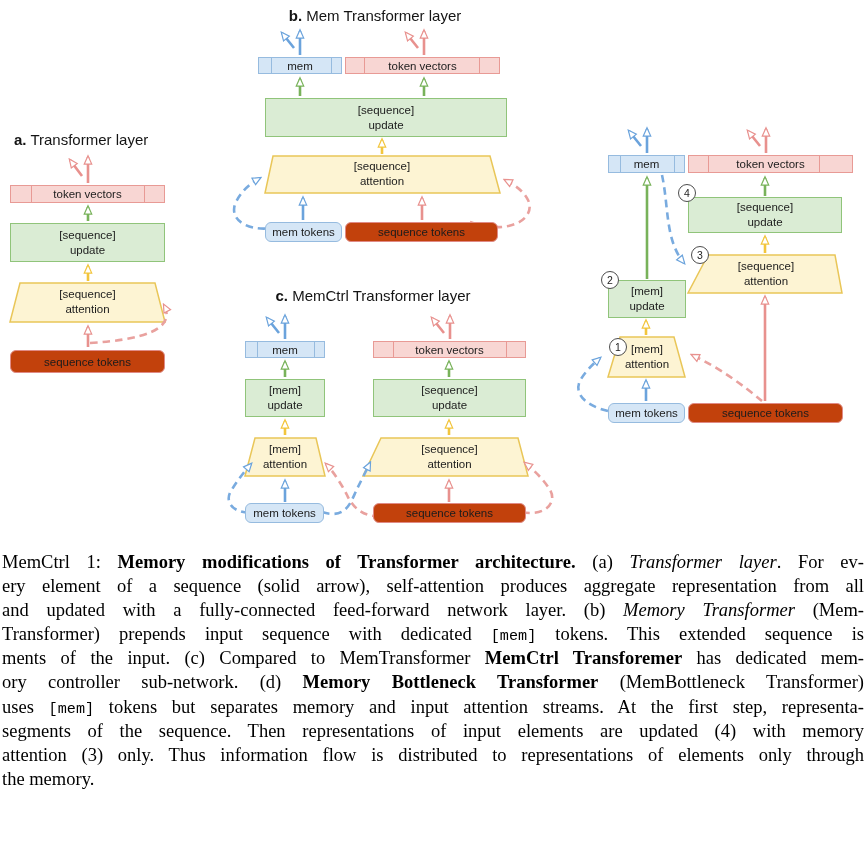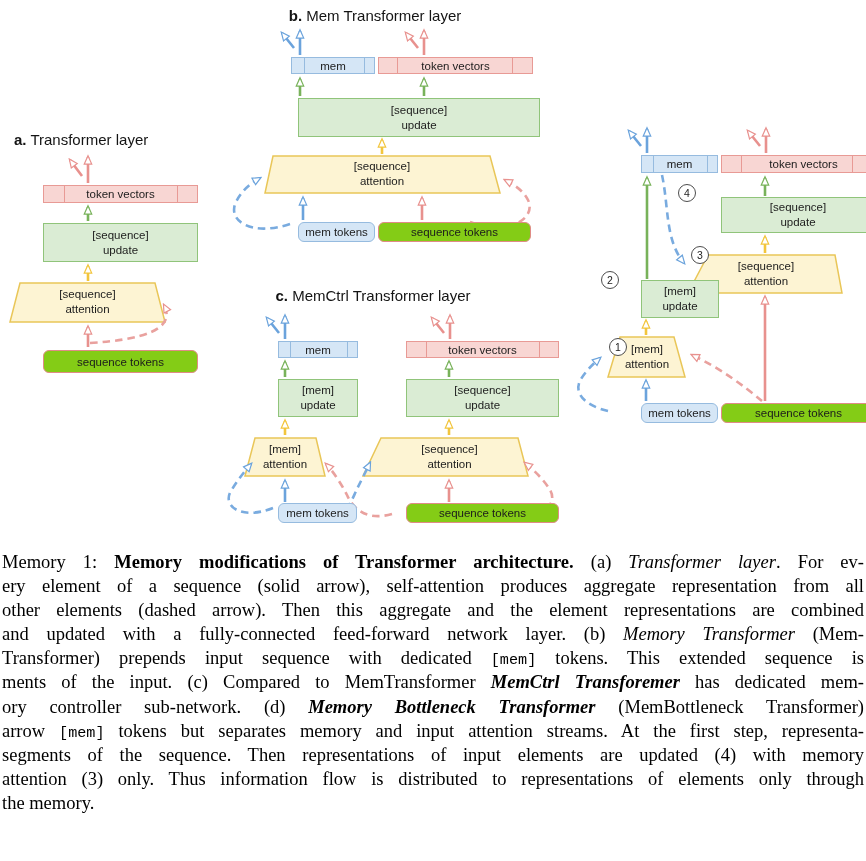--- a/index.html
+++ b/index.html
@@ -3,43 +3,43 @@
 <meta charset="utf-8">
 <style>
   html,body{margin:0;padding:0;background:#fff;}
   .page{position:relative;width:866px;height:861px;background:#fff;overflow:hidden;
         font-family:"Liberation Sans",sans-serif;}
   svg.arrows{position:absolute;left:0;top:0;z-index:1;}
   .dg-title{position:absolute;z-index:2;font-size:15px;color:#141414;white-space:nowrap;}
   .dg-title .ltr{font-weight:bold;}
   .ctr{text-align:center;}
   .box{position:absolute;z-index:2;box-sizing:border-box;display:flex;align-items:center;
-       justify-content:center;font-size:11.5px;color:#1c1c1c;margin-left:33px;}
+       justify-content:center;font-size:11.5px;color:#1c1c1c;}
   .pink{background:#f8d6d3;border:1.5px solid #e89a95;}
-  .pink2{background:#84cc16;border:1.5px solid #e08b86;}
+  .pink2{background:#c2410c;border:1.5px solid #e08b86;}
   .blue{background:#d5e6f6;border:1.5px solid #96bbdf;}
   .green{background:#daecd4;border:1.5px solid #90c47a;}
   .two{flex-direction:column;line-height:1.28;}
   .lbl{font-weight:normal;}
   .tok{border-radius:6px;}
   .dv{position:absolute;top:0;bottom:0;width:1.3px;}
   .pink .dv{background:#e89a95;}
   .blue .dv{background:#96bbdf;}
   .trap-label{position:absolute;z-index:2;display:flex;flex-direction:column;align-items:center;
        justify-content:center;line-height:1.28;font-size:11.5px;color:#1c1c1c;}
   .circ{position:absolute;z-index:3;width:16px;height:16px;border-radius:50%;background:#fff;
        border:1.4px solid #4d4d4d;display:flex;align-items:center;justify-content:center;
        font-size:10.5px;color:#222;}
   .caption{position:absolute;left:2px;top:550px;width:862px;z-index:2;
        font-family:"Liberation Serif",serif;font-size:18.5px;color:#000;}
   .cap-line{text-align:justify;text-align-last:justify;line-height:24.1px;height:24.1px;}
   .cap-line.last{text-align-last:left;}
   .seg-b{font-weight:bold;}
   .seg-i{font-style:italic;}
-  .seg-bi{font-weight:bold;font-style:italic;}
+  .seg-bi{font-weight:bold;}
   .seg-m{font-family:"Liberation Mono",monospace;font-size:0.82em;}
 </style>
 </head>
 <body>
 
 <div class="page">
 
   <svg class="arrows" width="866" height="861" viewBox="0 0 866 861">
     <defs>
       <marker id="mkp" viewBox="0 0 10 10" refX="7.5" refY="5" markerWidth="4.2" markerHeight="4.2" orient="auto">
@@ -248,26 +248,25 @@
   <div class="box pink2 tok" style="left:688px;top:403px;width:155px;height:20px;">
     <span>sequence tokens</span>
   </div>
 
   <div class="circ" style="left:609px;top:338px;">1</div>
   <div class="circ" style="left:601px;top:271px;">2</div>
   <div class="circ" style="left:691px;top:246px;">3</div>
   <div class="circ" style="left:678px;top:184px;">4</div>
 
   <div class="caption">
-      <div class="cap-line"><span class="seg-p">Memory 1: </span><span class="seg-b">Memory modifications of Transformer architecture.</span><span class="seg-p"> (a) </span><span class="seg-i">Transformer layer</span><span class="seg-p">. For ev-</span></div>
+      <div class="cap-line"><span class="seg-p">MemCtrl 1: </span><span class="seg-b">Memory modifications of Transformer architecture.</span><span class="seg-p"> (a) </span><span class="seg-i">Transformer layer</span><span class="seg-p">. For ev-</span></div>
       <div class="cap-line"><span class="seg-p">ery element of a sequence (solid arrow), self-attention produces aggregate representation from all</span></div>
-      <div class="cap-line"><span class="seg-p">other elements (dashed arrow). Then this aggregate and the element representations are combined</span></div>
       <div class="cap-line"><span class="seg-p">and updated with a fully-connected feed-forward network layer. (b) </span><span class="seg-i">Memory Transformer</span><span class="seg-p"> (Mem-</span></div>
       <div class="cap-line"><span class="seg-p">Transformer) prepends input sequence with dedicated </span><span class="seg-m">[mem]</span><span class="seg-p"> tokens. This extended sequence is</span></div>
       <div class="cap-line"><span class="seg-p">ments of the input. (c) Compared to MemTransformer </span><span class="seg-bi">MemCtrl Transforemer</span><span class="seg-p"> has dedicated mem-</span></div>
       <div class="cap-line"><span class="seg-p">ory controller sub-network. (d) </span><span class="seg-bi">Memory Bottleneck Transformer</span><span class="seg-p"> (MemBottleneck Transformer)</span></div>
-      <div class="cap-line"><span class="seg-p">arrow </span><span class="seg-m">[mem]</span><span class="seg-p"> tokens but separates memory and input attention streams. At the first step, representa-</span></div>
+      <div class="cap-line"><span class="seg-p">uses </span><span class="seg-m">[mem]</span><span class="seg-p"> tokens but separates memory and input attention streams. At the first step, representa-</span></div>
       <div class="cap-line"><span class="seg-p">segments of the sequence. Then representations of input elements are updated (4) with memory</span></div>
       <div class="cap-line"><span class="seg-p">attention (3) only. Thus information flow is distributed to representations of elements only through</span></div>
       <div class="cap-line last"><span class="seg-p">the memory.</span></div>
     </div>
 
 </div>
 
 </body></html>

